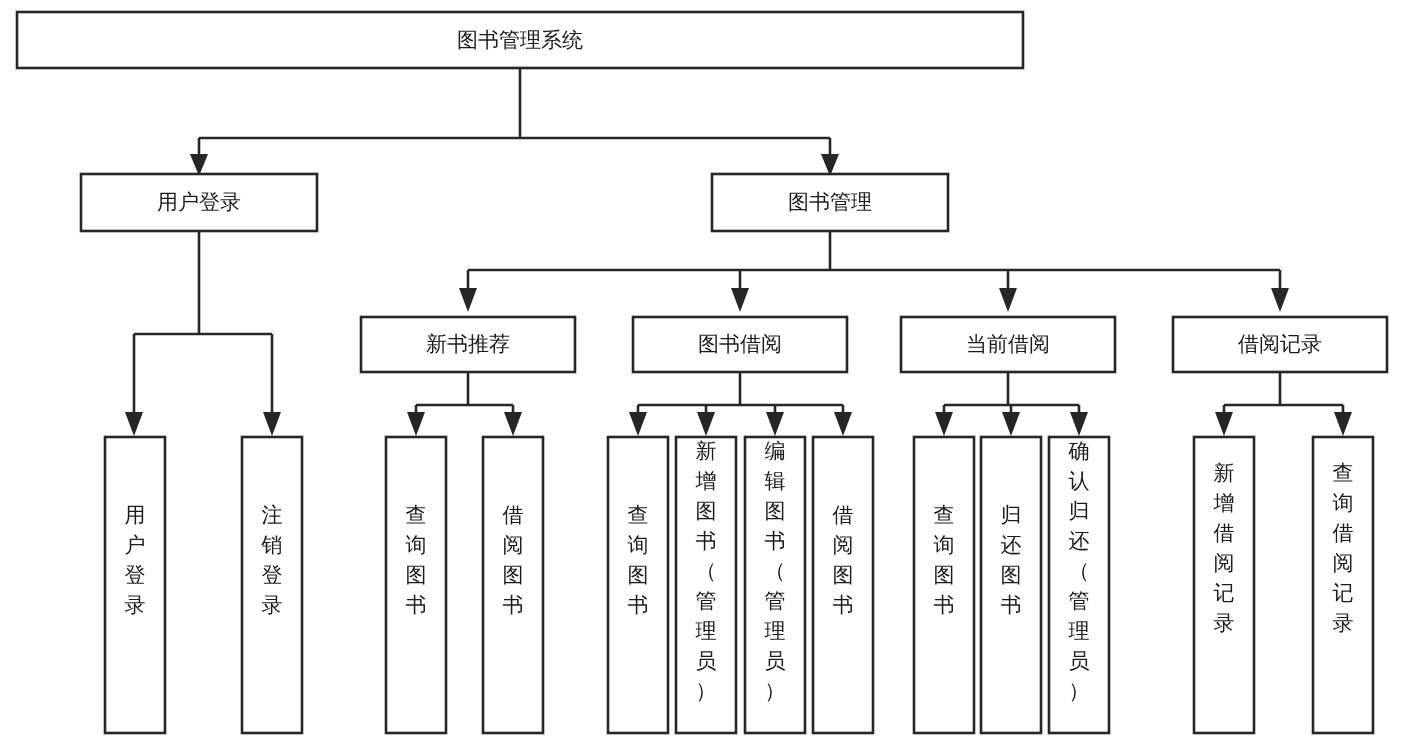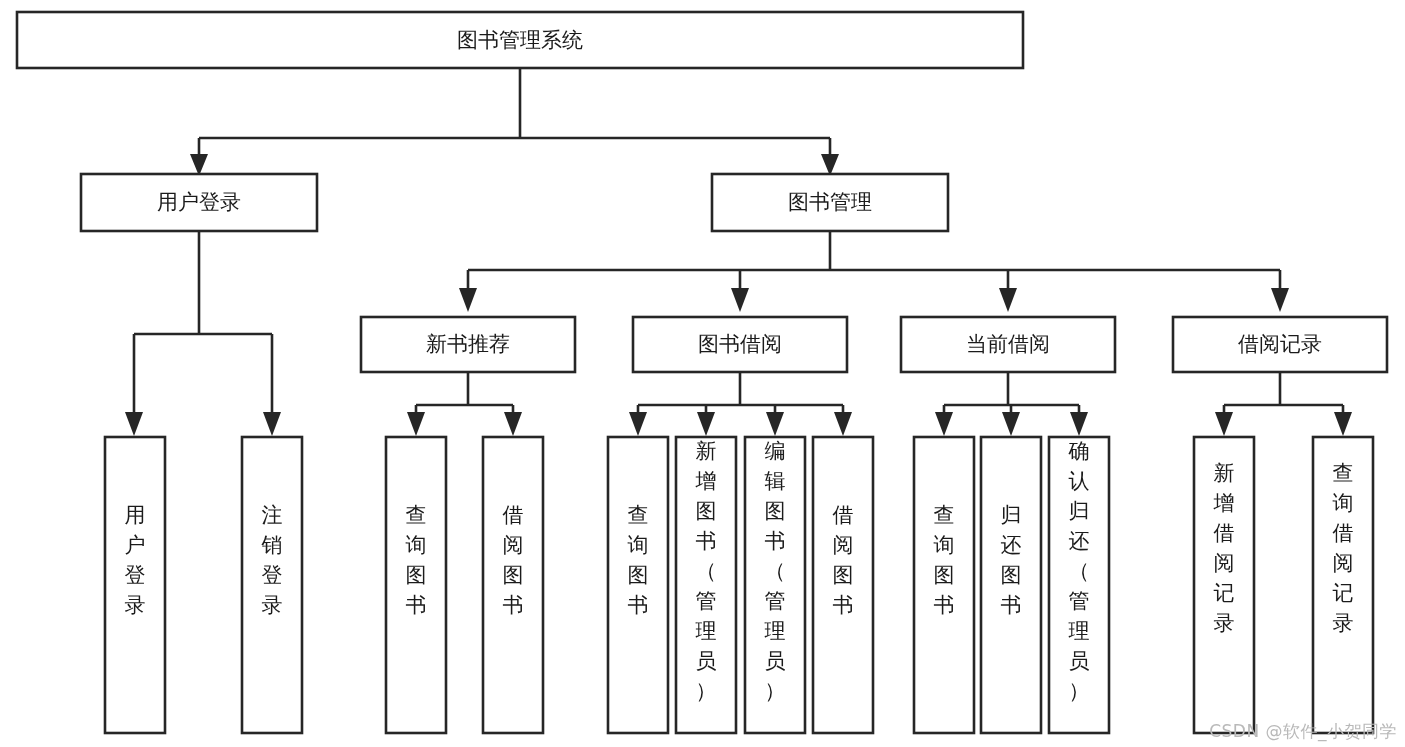--- a/index.html
+++ b/index.html
@@ -233,14 +233,13 @@
         <text class="node-label-vert" x="1224" y="480"><tspan x="1224" dy="0">新</tspan><tspan x="1224" dy="30">增</tspan><tspan x="1224" dy="30">借</tspan><tspan x="1224" dy="30">阅</tspan><tspan x="1224" dy="30">记</tspan><tspan x="1224" dy="30">录</tspan></text>
       </g>
 
       <g>
         <rect class="node-rect" x="1313" y="437" width="60" height="296"></rect>
         <text class="node-label-vert" x="1343" y="480"><tspan x="1343" dy="0">查</tspan><tspan x="1343" dy="30">询</tspan><tspan x="1343" dy="30">借</tspan><tspan x="1343" dy="30">阅</tspan><tspan x="1343" dy="30">记</tspan><tspan x="1343" dy="30">录</tspan></text>
       </g>
     </g>
   </svg>
 
-  <div class="watermark">CSDN @软件_小贺同学</div>
 </div>
 
 </body></html>

